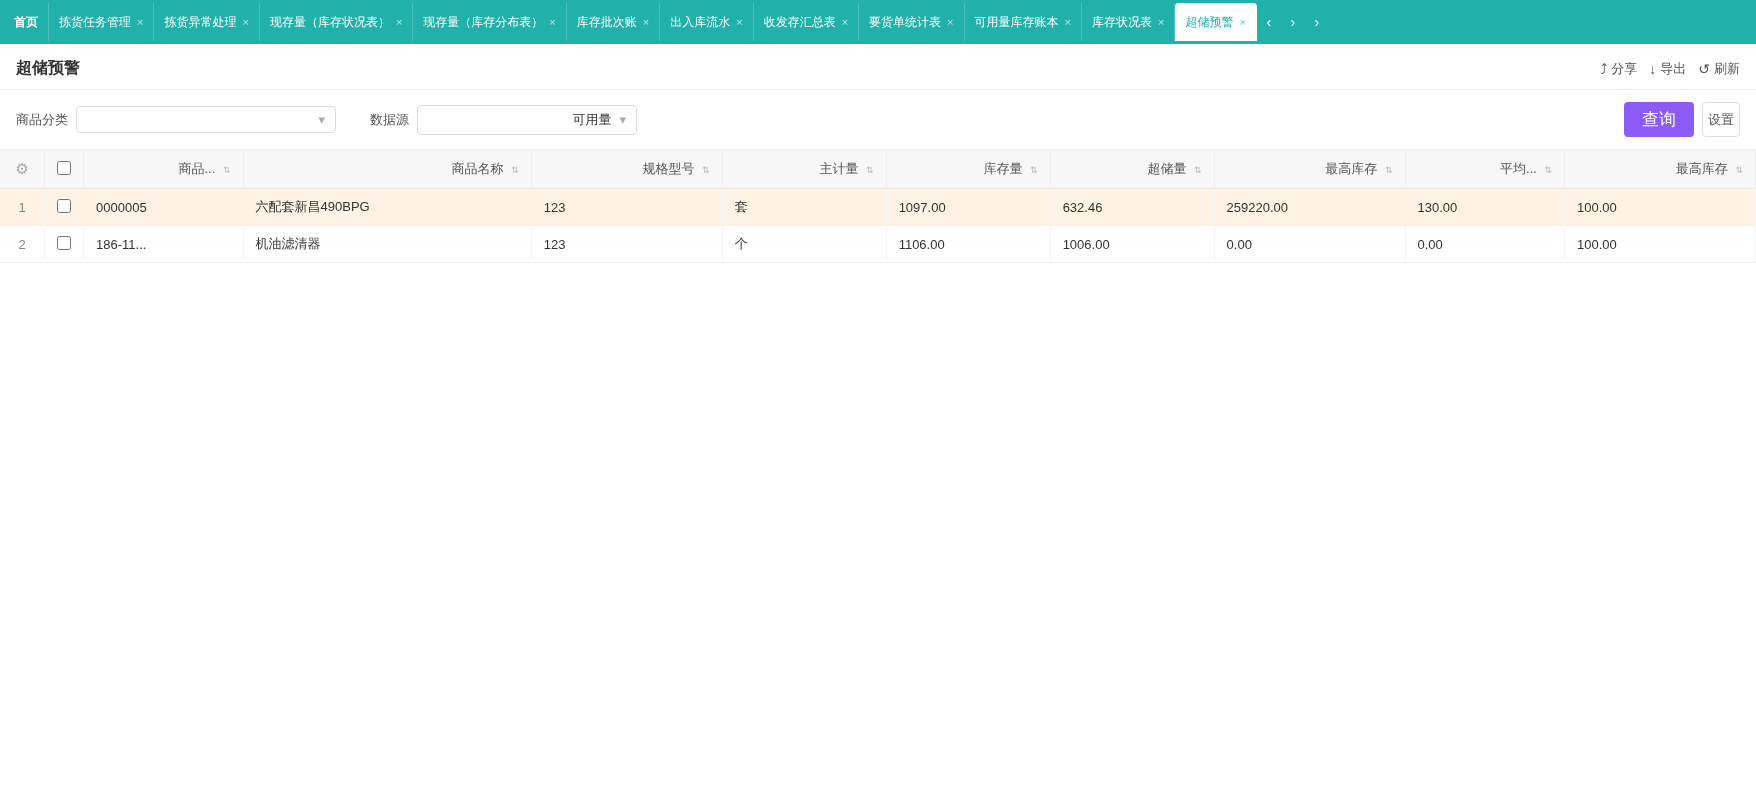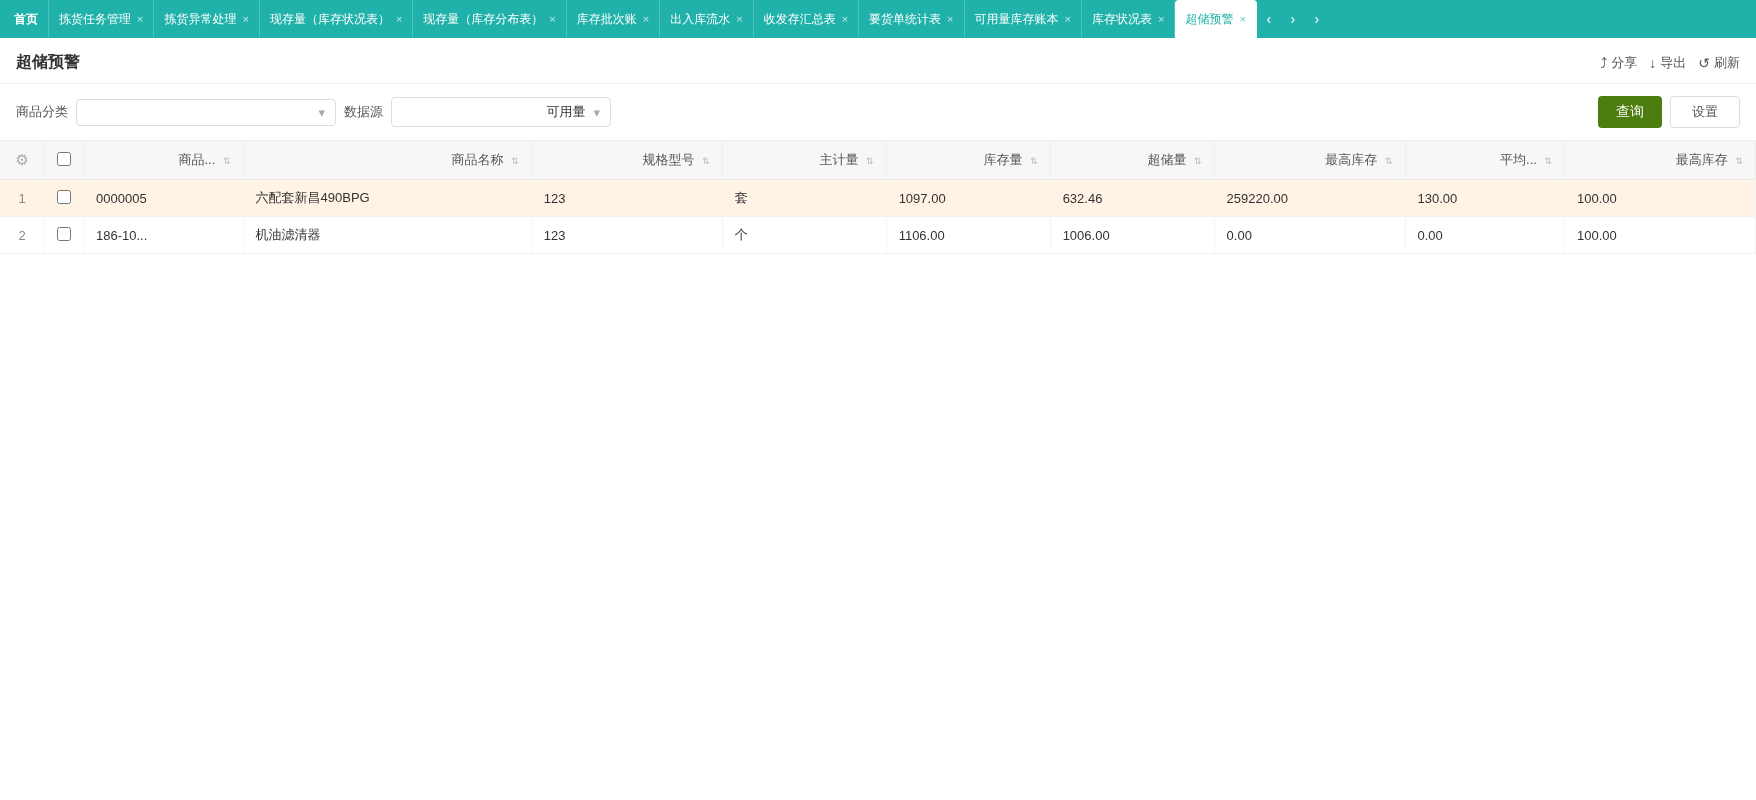--- a/index.html
+++ b/index.html
@@ -3,21 +3,21 @@
   <meta charset="utf-8">
   <style>
     * { box-sizing: border-box; margin: 0; padding: 0; }
     body { font-family: 'Microsoft YaHei', Arial, sans-serif; font-size: 13px; background: #f5f5f5; color: #333; }
 
     
     .top-nav {
       display: flex;
       align-items: center;
       background: #20b2aa;
-      height: 38px;
+      height: 44px;
       overflow: hidden;
       padding: 0 4px;
     }
     .nav-tab {
       display: flex;
       align-items: center;
       height: 38px;
       padding: 0 10px;
       color: #fff;
       font-size: 12px;
@@ -82,21 +82,21 @@
       cursor: pointer;
       background: none;
       border: none;
     }
 
     
     .filter-bar {
       display: flex;
       align-items: center;
       padding: 12px 16px;
-      gap: 8px;
+      gap: 34px;
       border-bottom: 1px solid #f0f0f0;
     }
     .filter-group {
       display: flex;
       align-items: center;
       gap: 8px;
     }
     .filter-label {
       font-size: 13px;
       color: #555;
@@ -116,34 +116,34 @@
       color: #999;
     }
     .filter-select .arrow { color: #aaa; margin-left: 8px; }
 
     .filter-actions {
       margin-left: auto;
       display: flex;
       gap: 8px;
     }
     .btn-query {
-      background: #4d7c0f;
+      background: #8b5cf6;
       color: #fff;
       border: none;
       border-radius: 4px;
       padding: 6px 18px;
       cursor: pointer;
-      font-size: 14px;
+      font-size: 17px;
     }
     .btn-settings {
       background: #fff;
       color: #555;
       border: 1px solid #ddd;
       border-radius: 4px;
-      padding: 6px 21px;
+      padding: 6px 5px;
       cursor: pointer;
       font-size: 13px;
     }
 
     
     .table-container {
       padding: 0;
     }
     table {
       width: 100%;
@@ -360,21 +360,21 @@
     <td>632.46</td>
     <td>259220.00</td>
     <td>130.00</td>
     <td>100.00</td>
   </tr>
           <tr>
     <td class="col-index">2</td>
     <td class="col-checkbox">
       <input type="checkbox" style="">
     </td>
-    <td>186-10...</td>
+    <td>186-11...</td>
     <td>机油滤清器</td>
     <td>123</td>
     <td>个</td>
     <td>1106.00</td>
     <td>1006.00</td>
     <td>0.00</td>
     <td>0.00</td>
     <td>100.00</td>
   </tr>
         </tbody>

